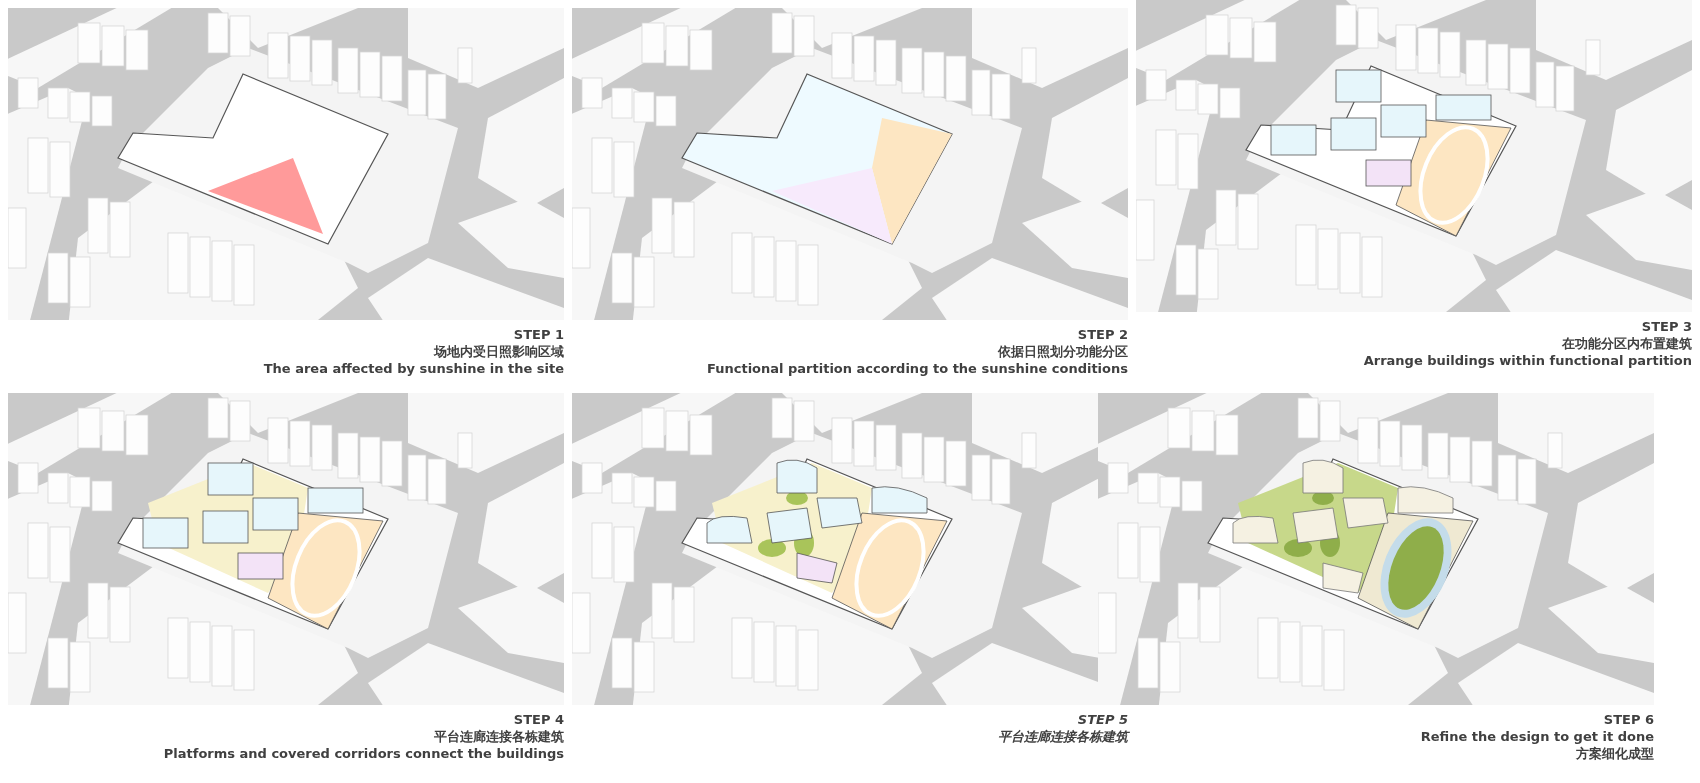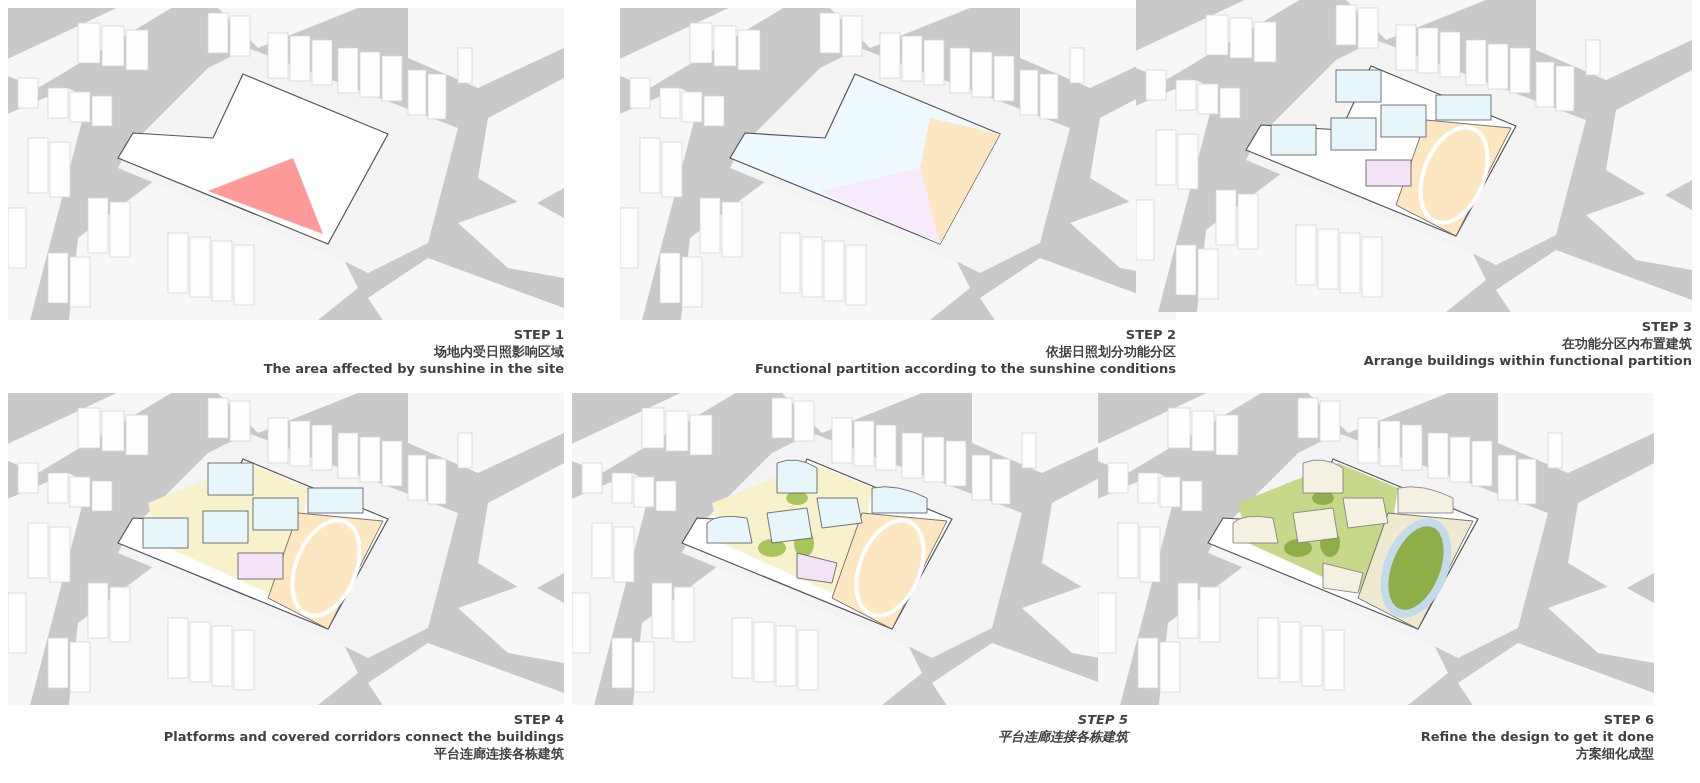--- a/index.html
+++ b/index.html
@@ -71,21 +71,21 @@
     <polygon points="205,130 235,66 200,60" fill="none"></polygon>
     <polygon points="200,183 285,150 315,226" fill="#ff9a9a"></polygon>
   </svg>
   <div class="caption">
     <div>STEP 1</div>
     <div>场地内受日照影响区域</div>
     <div>The area affected by sunshine in the site</div>
   </div>
 </div>
 
-<div class="panel" style="left:572px; top:8px;margin-left:48px;">
+<div class="panel" style="left:572px; top:8px;">
   <svg class="map" viewBox="0 0 556 312">
     <use href="#context"></use>
     <polygon points="125,125 205,130 235,66 380,126 320,236 110,150" fill="#eefaff" stroke="#555" stroke-width="1.2"></polygon>
     <polygon points="310,110 380,126 320,236 300,160" fill="#fde6c2"></polygon>
     <polygon points="200,183 300,160 320,236" fill="#f7eafc"></polygon>
   </svg>
   <div class="caption">
     <div>STEP 2</div>
     <div>依据日照划分功能分区</div>
     <div>Functional partition according to the sunshine conditions</div>
@@ -125,22 +125,22 @@
       <rect x="135" y="125" width="45" height="30" fill="#e6f6fb"></rect>
       <rect x="200" y="70" width="45" height="32" fill="#e6f6fb"></rect>
       <rect x="195" y="118" width="45" height="32" fill="#e6f6fb"></rect>
       <rect x="245" y="105" width="45" height="32" fill="#e6f6fb"></rect>
       <rect x="300" y="95" width="55" height="25" fill="#e6f6fb"></rect>
       <rect x="230" y="160" width="45" height="26" fill="#f3e3f7"></rect>
     </g>
   </svg>
   <div class="caption">
     <div>STEP 4</div>
+    <div>平台连廊连接各栋建筑</div>
     <div>Platforms and covered corridors connect the buildings</div>
-    <div>平台连廊连接各栋建筑</div>
   </div>
 </div>
 
 <div class="panel" style="left:572px; top:393px;font-style:italic;">
   <svg class="map" viewBox="0 0 556 312">
     <use href="#context"></use>
     <polygon points="125,125 205,130 235,66 380,126 320,236 110,150" fill="#ffffff" stroke="#555" stroke-width="1.2"></polygon>
     <polygon points="140,110 240,70 300,95 290,160 260,200 150,150" fill="#f7f1cc"></polygon>
     <polygon points="290,120 375,128 320,236 260,205" fill="#fde6c2" stroke="#555" stroke-width="0.8"></polygon>
     <ellipse cx="318" cy="175" rx="30" ry="50" transform="rotate(22 318 175)" fill="none" stroke="#fff" stroke-width="4"></ellipse>

